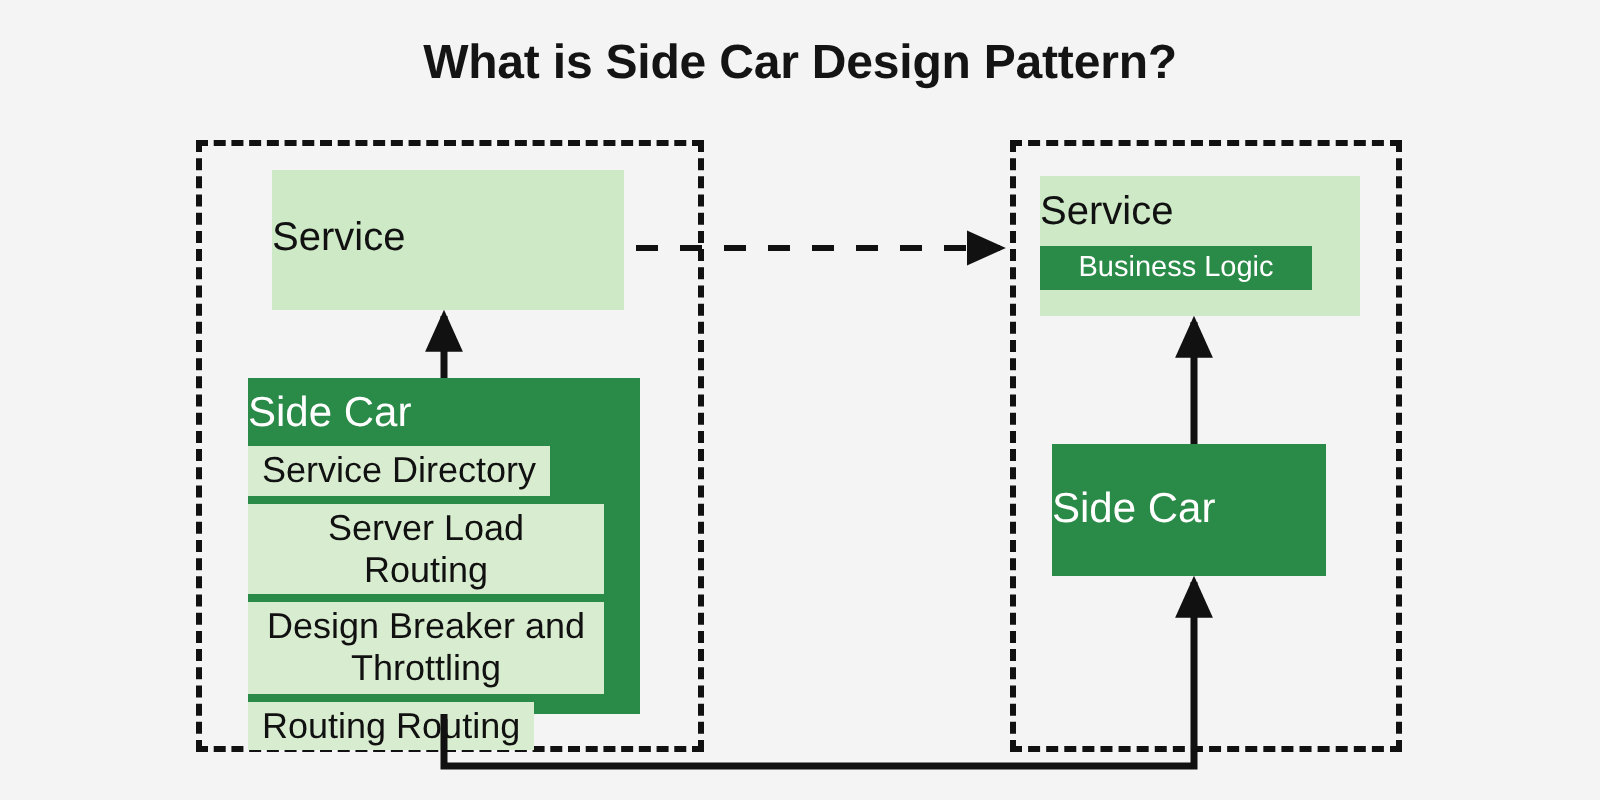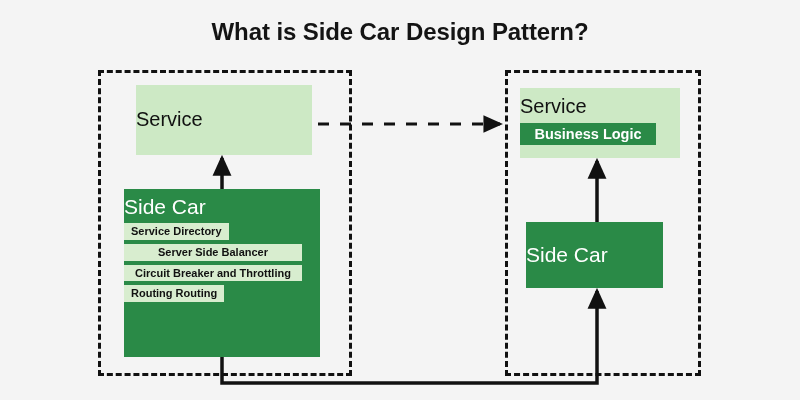--- a/index.html
+++ b/index.html
@@ -65,22 +65,22 @@
   }
   #sidecar-left .heading {
     font-size: 21px;
     color: #ffffff;
     line-height: 1.25;
     margin-bottom: 3px;
   }
   .feature {
     background: #d8edcf;
     color: #111111;
-    font-size: 11px;
-    font-weight: bold;
+    font-size: 18px;
+    font-weight: normal;
     text-align: center;
     line-height: 1.15;
     padding: 2px 7px;
     margin-bottom: 4px;
     box-sizing: border-box;
   }
   .feature.wide { width: 178px; }
 
   
   #service-right {
@@ -91,21 +91,21 @@
   #service-right .title {
     font-size: 20px;
     color: #111111;
     line-height: 1.15;
     margin-bottom: 5px;
   }
   #business-logic {
     background: #2a8a47;
     color: #ffffff;
     font-size: 14.5px;
-    font-weight: bold;
+    font-weight: normal;
     text-align: center;
     padding: 3px 12px;
     width: 136px;
     box-sizing: border-box;
   }
 
   
   #sidecar-right {
     left: 526px; top: 222px; width: 137px; height: 66px;
     background: #2a8a47;
@@ -133,22 +133,22 @@
 
 <div class="box" id="service-client">
   <div class="title">
     <span>Service</span><br>
   </div>
 </div>
 
 <div class="box" id="sidecar-left">
   <div class="heading">Side Car</div>
   <div class="feature">Service Directory</div>
-  <div class="feature wide">Server Side Balancer</div>
-  <div class="feature wide">Circuit Breaker and Throttling</div>
+  <div class="feature wide">Server Load Routing</div>
+  <div class="feature wide">Design Breaker and Throttling</div>
   <div class="feature">Routing Routing</div>
 </div>
 
 <div class="box" id="service-right">
   <div class="title">Service</div>
   <div id="business-logic">Business Logic</div>
 </div>
 
 <div class="box" id="sidecar-right">
   <div class="heading">Side Car</div>

